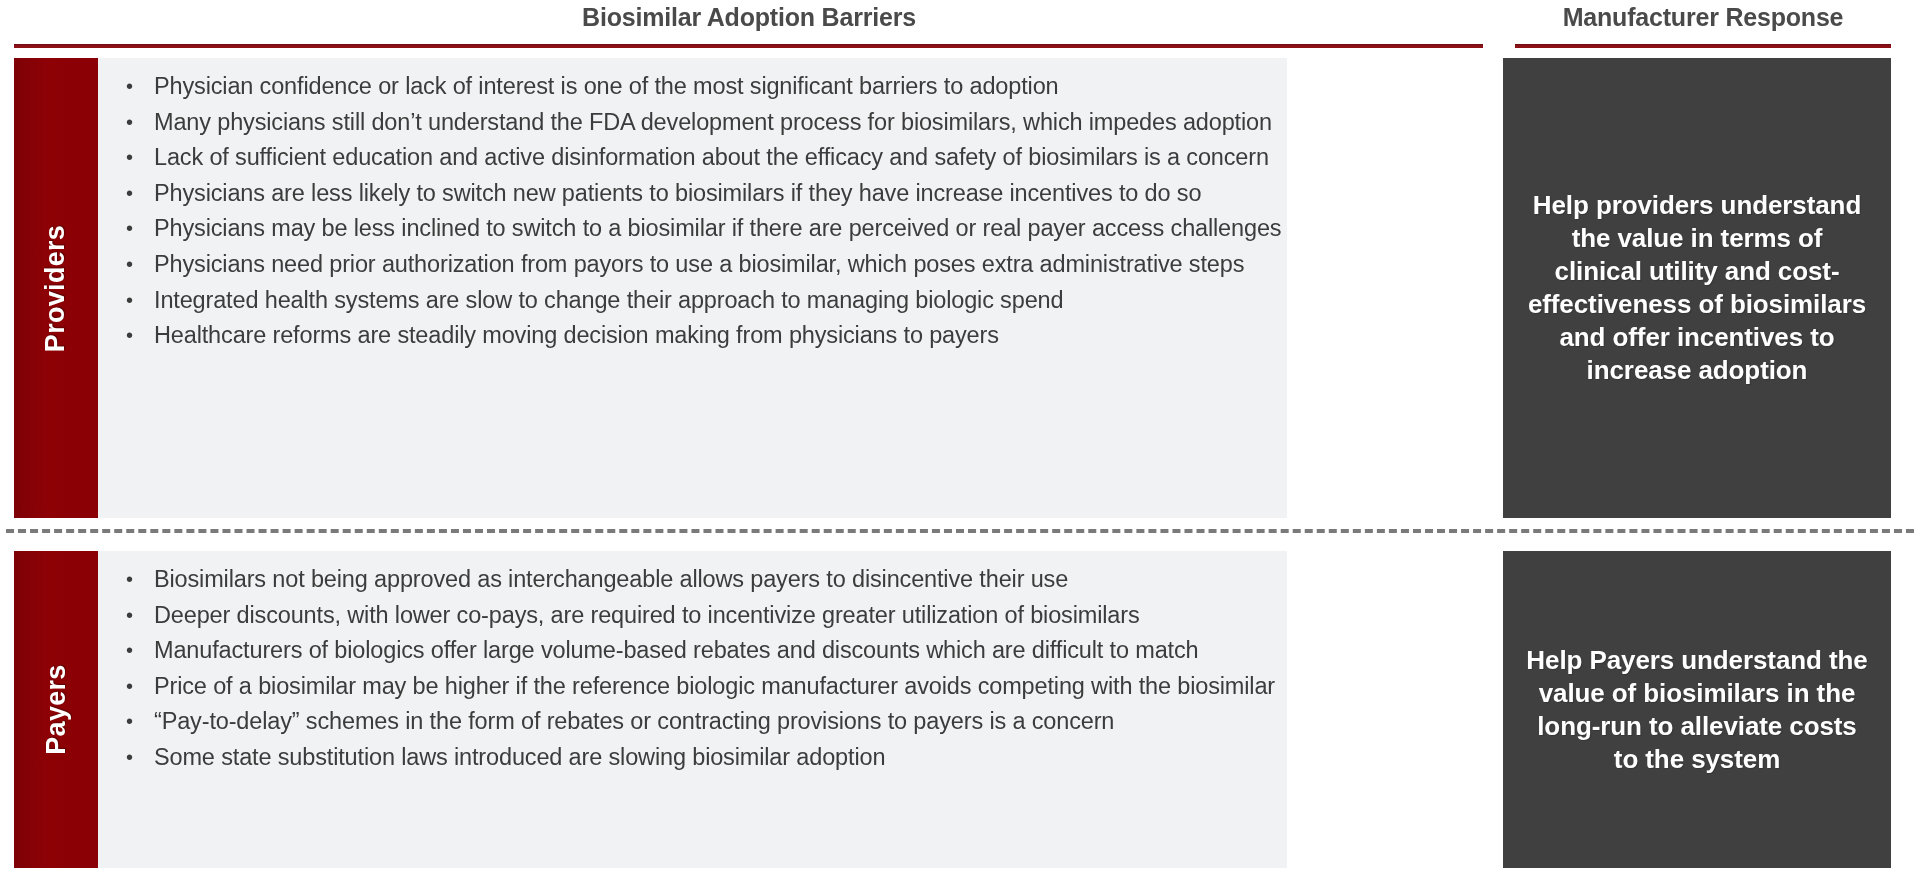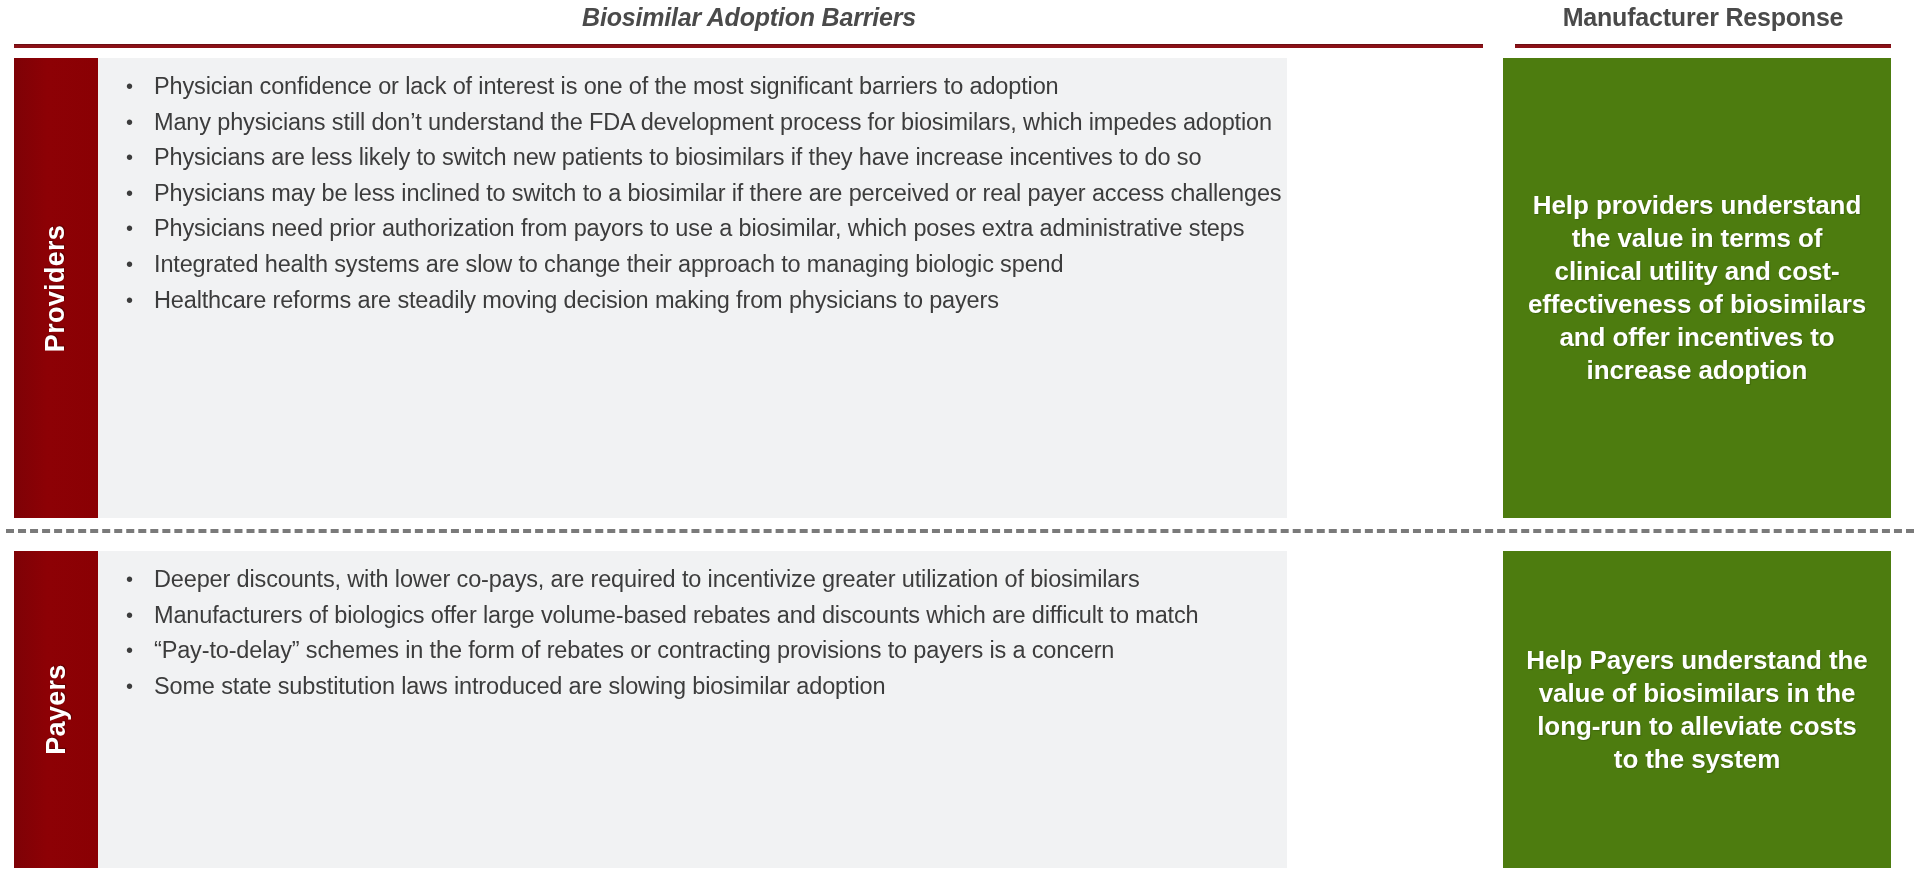--- a/index.html
+++ b/index.html
@@ -30,21 +30,21 @@
     height: 34px;
     display: flex;
     align-items: center;
     justify-content: center;
     font-size: 25px;
     font-weight: bold;
     color: #4a4a4a;
     letter-spacing: -0.2px;
     white-space: nowrap;
   }
-  .hdr-left  { left: 14px;   width: 1470px; font-style: italic; }
+  .hdr-left  { left: 14px;   width: 1470px; }
   .hdr-right { left: 1515px; width: 376px;  }
 
   .hdr-rule {
     position: absolute;
     top: 44px;
     height: 3px;
     background: #8b1117;
     border-top: 1px solid #6d0d12;
   }
   .hdr-rule-left  { left: 14px;   width: 1469px; }
@@ -115,21 +115,21 @@
     font-size: 20px;
     line-height: 35.6px;
   }
 
   .response-panel {
     position: absolute;
     left: 1503px;
     top: 0;
     bottom: 0;
     width: 388px;
-    background: #4d7c0f;
+    background: #404040;
     display: flex;
     align-items: center;
     justify-content: center;
     box-sizing: border-box;
     padding: 14px 22px;
   }
   .response-text {
     color: #ffffff;
     font-size: 26px;
     line-height: 33px;
@@ -160,42 +160,45 @@
 </div>
 
 <div class="section sec-1">
   <div class="cat-tab">
     <span class="cat-tab-label">Providers</span>
   </div>
   <div class="bullet-panel">
     <ul class="bullets">
       <li>Physician confidence or lack of interest is one of the most significant barriers to adoption</li>
       <li>Many physicians still don’t understand the FDA development process for biosimilars, which impedes adoption</li>
+      <li>Lack of sufficient education and active disinformation about the efficacy and safety of biosimilars is a concern</li>
       <li>Physicians are less likely to switch new patients to biosimilars if they have increase incentives to do so</li>
       <li>Physicians may be less inclined to switch to a biosimilar if there are perceived or real payer access challenges</li>
       <li>Physicians need prior authorization from payors to use a biosimilar, which poses extra administrative steps</li>
       <li>Integrated health systems are slow to change their approach to managing biologic spend</li>
       <li>Healthcare reforms are steadily moving decision making from physicians to payers</li>
     </ul>
   </div>
   <div class="response-panel">
     <div class="response-text">Help providers understand the value in terms of clinical utility and cost-effectiveness of biosimilars and offer incentives to increase adoption</div>
   </div>
 </div>
 
 <div class="divider"></div>
 
 <div class="section sec-2">
   <div class="cat-tab">
     <span class="cat-tab-label">Payers</span>
   </div>
   <div class="bullet-panel">
     <ul class="bullets">
+      <li>Biosimilars not being approved as interchangeable allows payers to disincentive their use</li>
       <li>Deeper discounts, with lower co-pays, are required to incentivize greater utilization of biosimilars</li>
       <li>Manufacturers of biologics offer large volume-based rebates and discounts which are difficult to match</li>
+      <li>Price of a biosimilar may be higher if the reference biologic manufacturer avoids competing with the biosimilar</li>
       <li>“Pay-to-delay” schemes in the form of rebates or contracting provisions to payers is a concern</li>
       <li>Some state substitution laws introduced are slowing biosimilar adoption</li>
     </ul>
   </div>
   <div class="response-panel">
     <div class="response-text">Help Payers understand the value of biosimilars in the long-run to alleviate costs to the system</div>
   </div>
 </div>
 
 </body></html>

